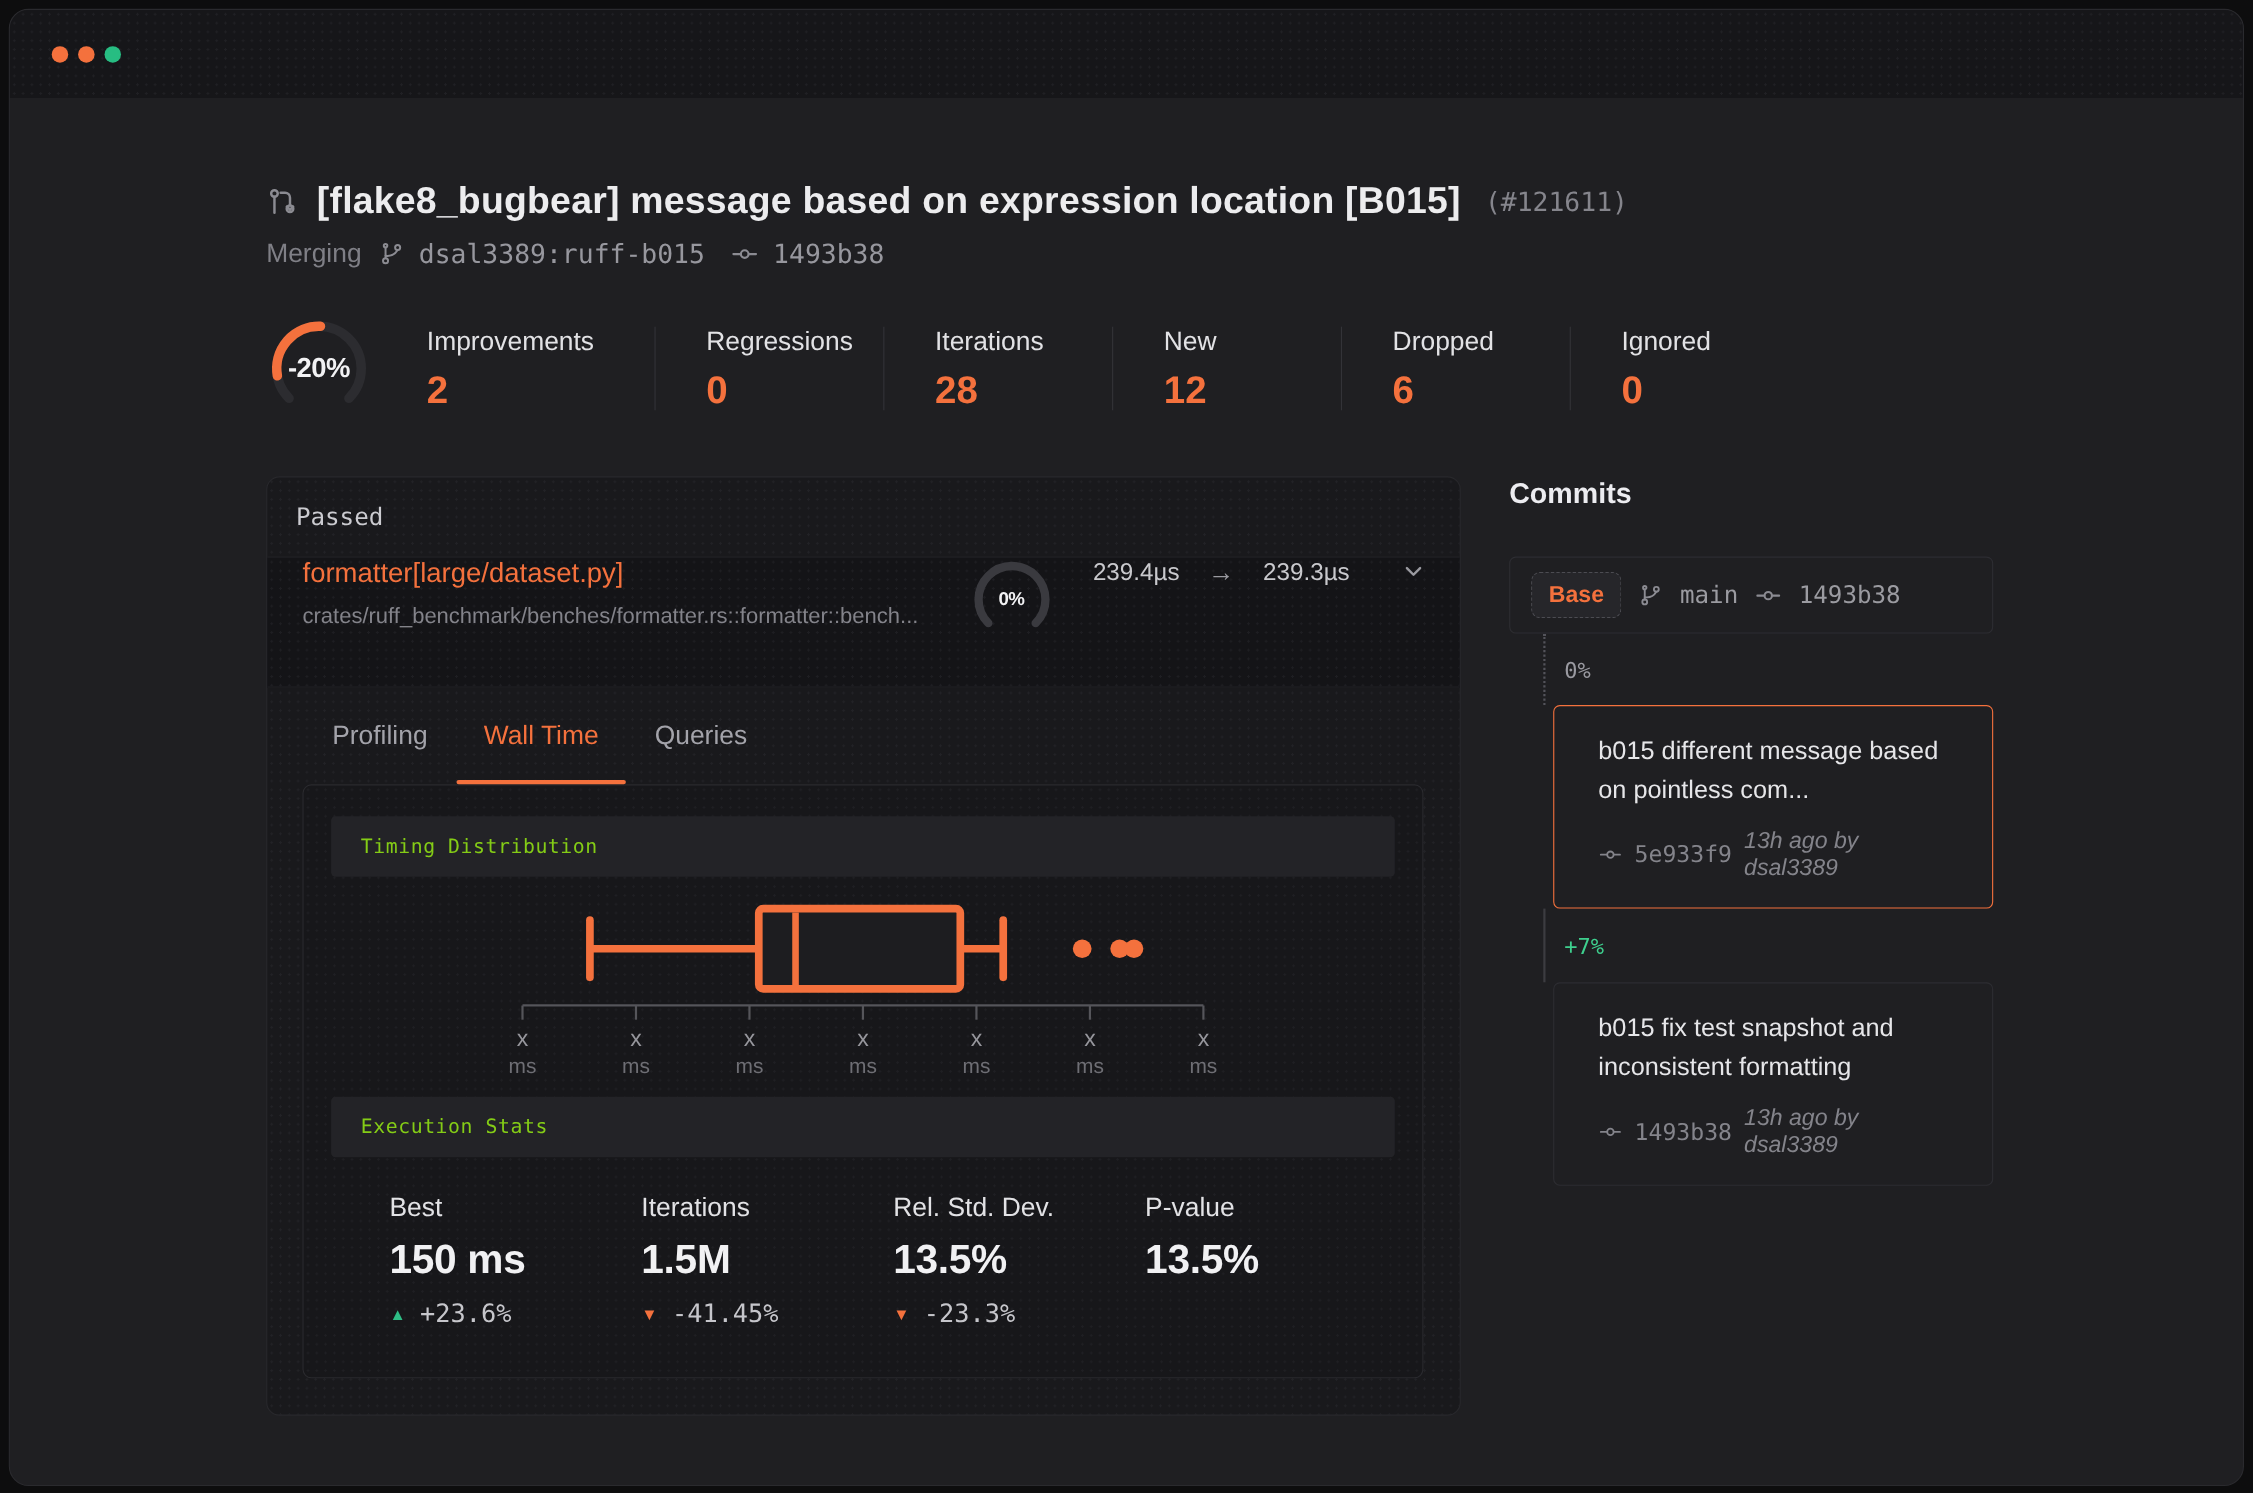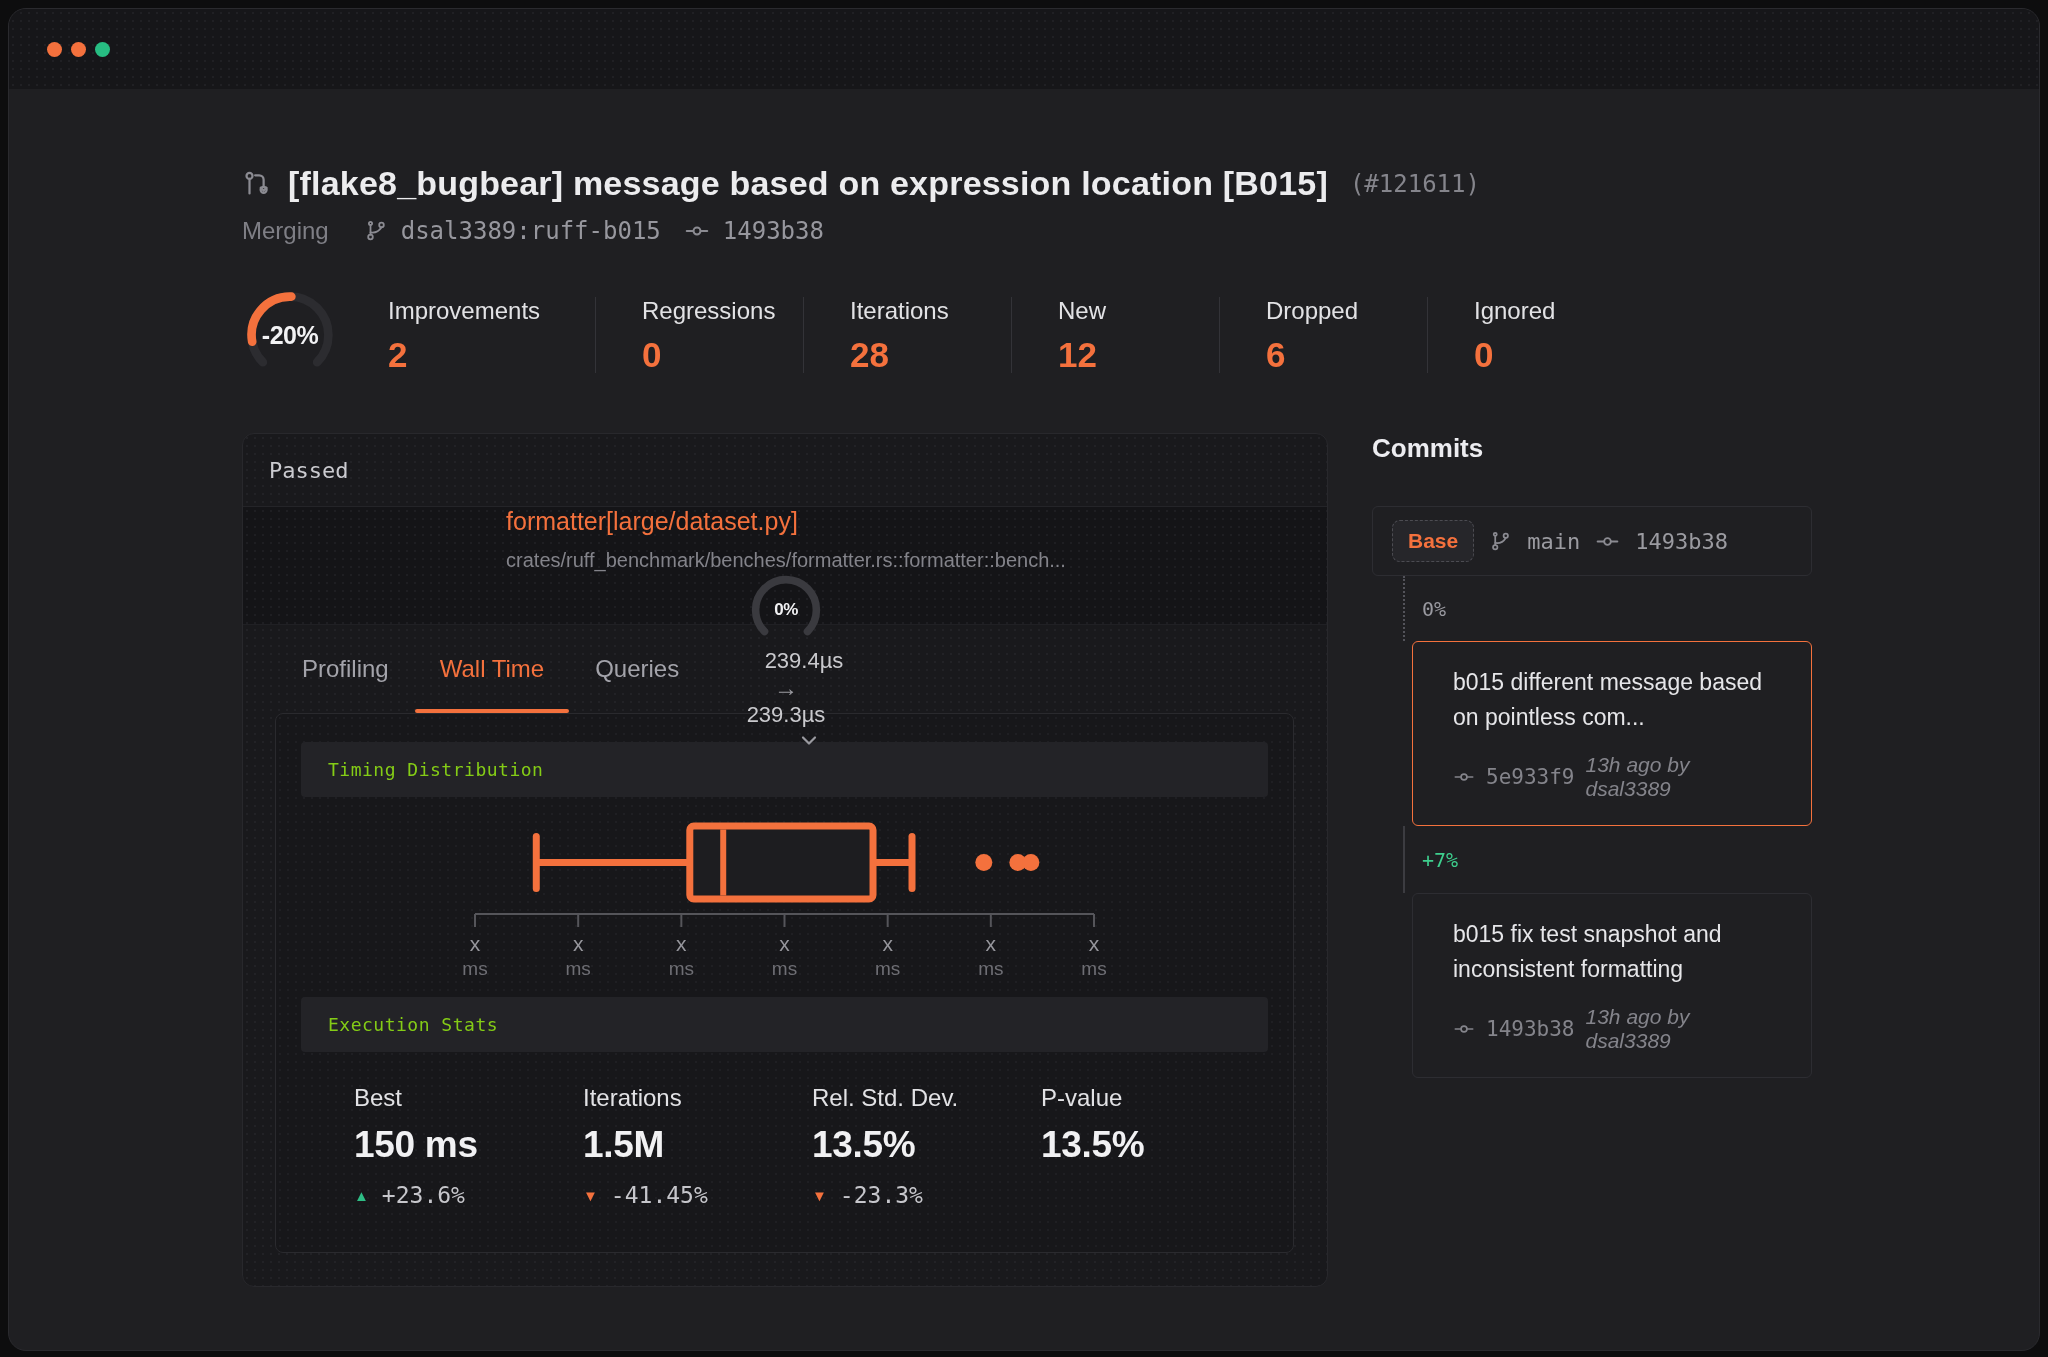--- a/index.html
+++ b/index.html
@@ -30,21 +30,21 @@
     background-image:radial-gradient(#202024 1px, transparent 1px);background-size:8px 8px;}
   .tl{width:15px;height:15px;border-radius:50%;display:inline-block;}
 
   .content{padding:75px 0 0 233px;}
 
   
   .title-row{display:flex;align-items:center;gap:16px;}
   .title-row h1{font-size:34px;font-weight:700;color:var(--txt-bright);letter-spacing:.2px;}
   .pr-number{font-size:24px;color:#85858c;margin-left:6px;}
   .merge-row{display:flex;align-items:center;gap:13px;margin-top:14px;}
-  .merge-label{font-size:24px;color:#7f7f86;margin-right:22px;}
+  .merge-label{font-size:24px;color:#7f7f86;margin-right:2px;}
   .merge-ref{font-size:24px;color:#97979e;}
   .icon{flex:none;display:inline-flex;}
 
   
   .summary-row{display:flex;align-items:center;margin-top:42px;}
   .gauge-big{position:relative;width:96px;height:96px;margin-right:50px;}
   .gauge-big svg{position:absolute;inset:0;}
   .gauge-label{position:absolute;inset:0;display:flex;align-items:center;justify-content:center;
     color:#f2f2f4;font-size:25px;font-weight:700;letter-spacing:-.5px;}
   .summary-stats{display:flex;align-items:stretch;}
@@ -55,22 +55,22 @@
   .sum-label{font-size:24px;color:#e2e2e5;}
   .sum-value{font-size:35px;font-weight:700;color:var(--accent);margin-top:10px;}
 
   .main-cols{display:flex;gap:44px;margin-top:50px;align-items:flex-start;}
 
   
   .passed-card{width:1086px;background:var(--card-bg);border:1px solid var(--border);border-radius:12px;overflow:hidden;
     background-image:radial-gradient(#222226 1px, transparent 1px);background-size:8px 8px;}
   .passed-header{height:73px;display:flex;align-items:center;padding-left:26px;border-bottom:1px solid #242428;}
   .passed-header span{font-size:22px;color:#cbcbd0;}
-  .bench-row{height:118px;background:var(--dark-bg);display:flex;align-items:center;padding:0 30px 0 32px;
-    border-bottom:1px solid #202024;background-image:radial-gradient(#1e1e22 1px, transparent 1px);background-size:8px 8px;cursor:pointer;flex-direction:column;}
+  .bench-row{height:118px;background:var(--dark-bg);display:flex;padding:0 30px 0 32px;
+    border-bottom:1px solid #202024;background-image:radial-gradient(#1e1e22 1px, transparent 1px);background-size:8px 8px;cursor:pointer;}
   .bench-main{flex:1;min-width:0;}
   .bench-name{font-size:25px;color:var(--accent);}
   .bench-path{font-size:20px;color:#83838a;margin-top:13px;}
   .gauge-small{position:relative;width:76px;height:76px;flex:none;}
   .gauge-small svg{position:absolute;inset:0;}
   .gauge-small .gauge-label{font-size:17px;}
   .bench-val{font-size:22px;color:#c9c9cd;}
   .bench-arrow{font-size:24px;color:#9a9aa0;margin:0 26px;}
   .bench-before{margin-left:36px;}
   .chevron{margin-left:46px;display:inline-flex;cursor:pointer;}

